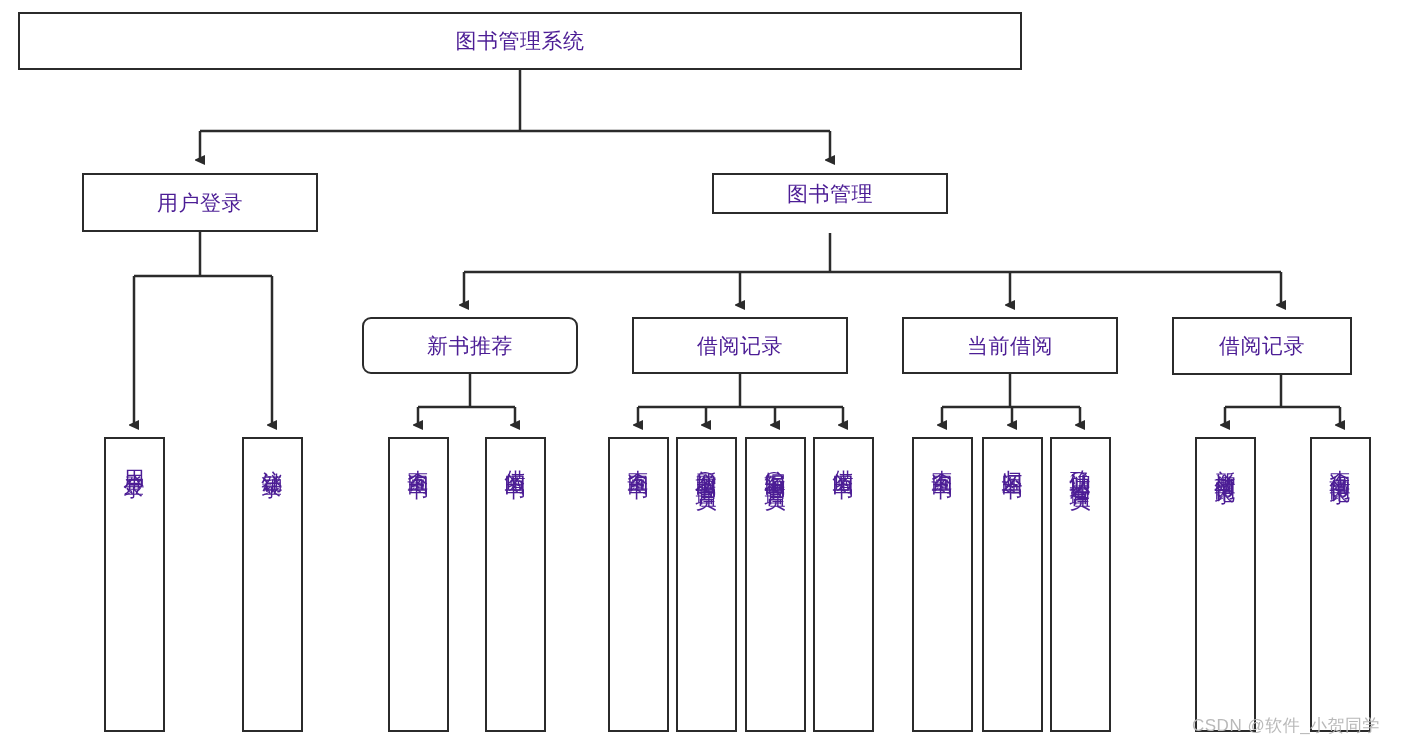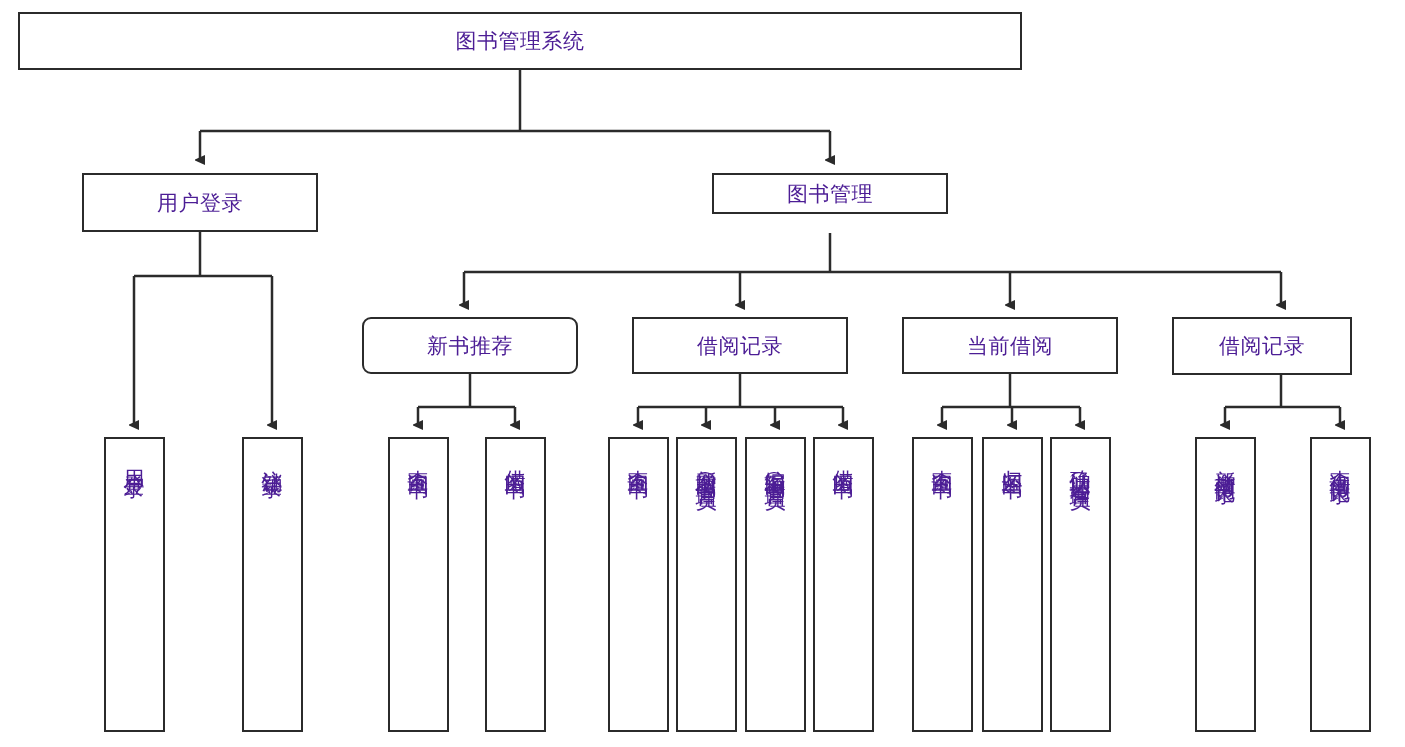--- a/index.html
+++ b/index.html
@@ -193,14 +193,15 @@
   </div>
 
   <div class="node-box leaf-box" style="left:1195px; top:437px; width:61px; height:295px;">
     <span class="node-label">新增借阅记录</span>
   </div>
 
   <div class="node-box leaf-box" style="left:1310px; top:437px; width:61px; height:295px;">
     <span class="node-label">查询借阅记录</span>
   </div>
 
+  <div class="watermark" style="left:1192px; top:714px;">CSDN @软件_小贺同学</div>
 
 </div>
 
 </body></html>

